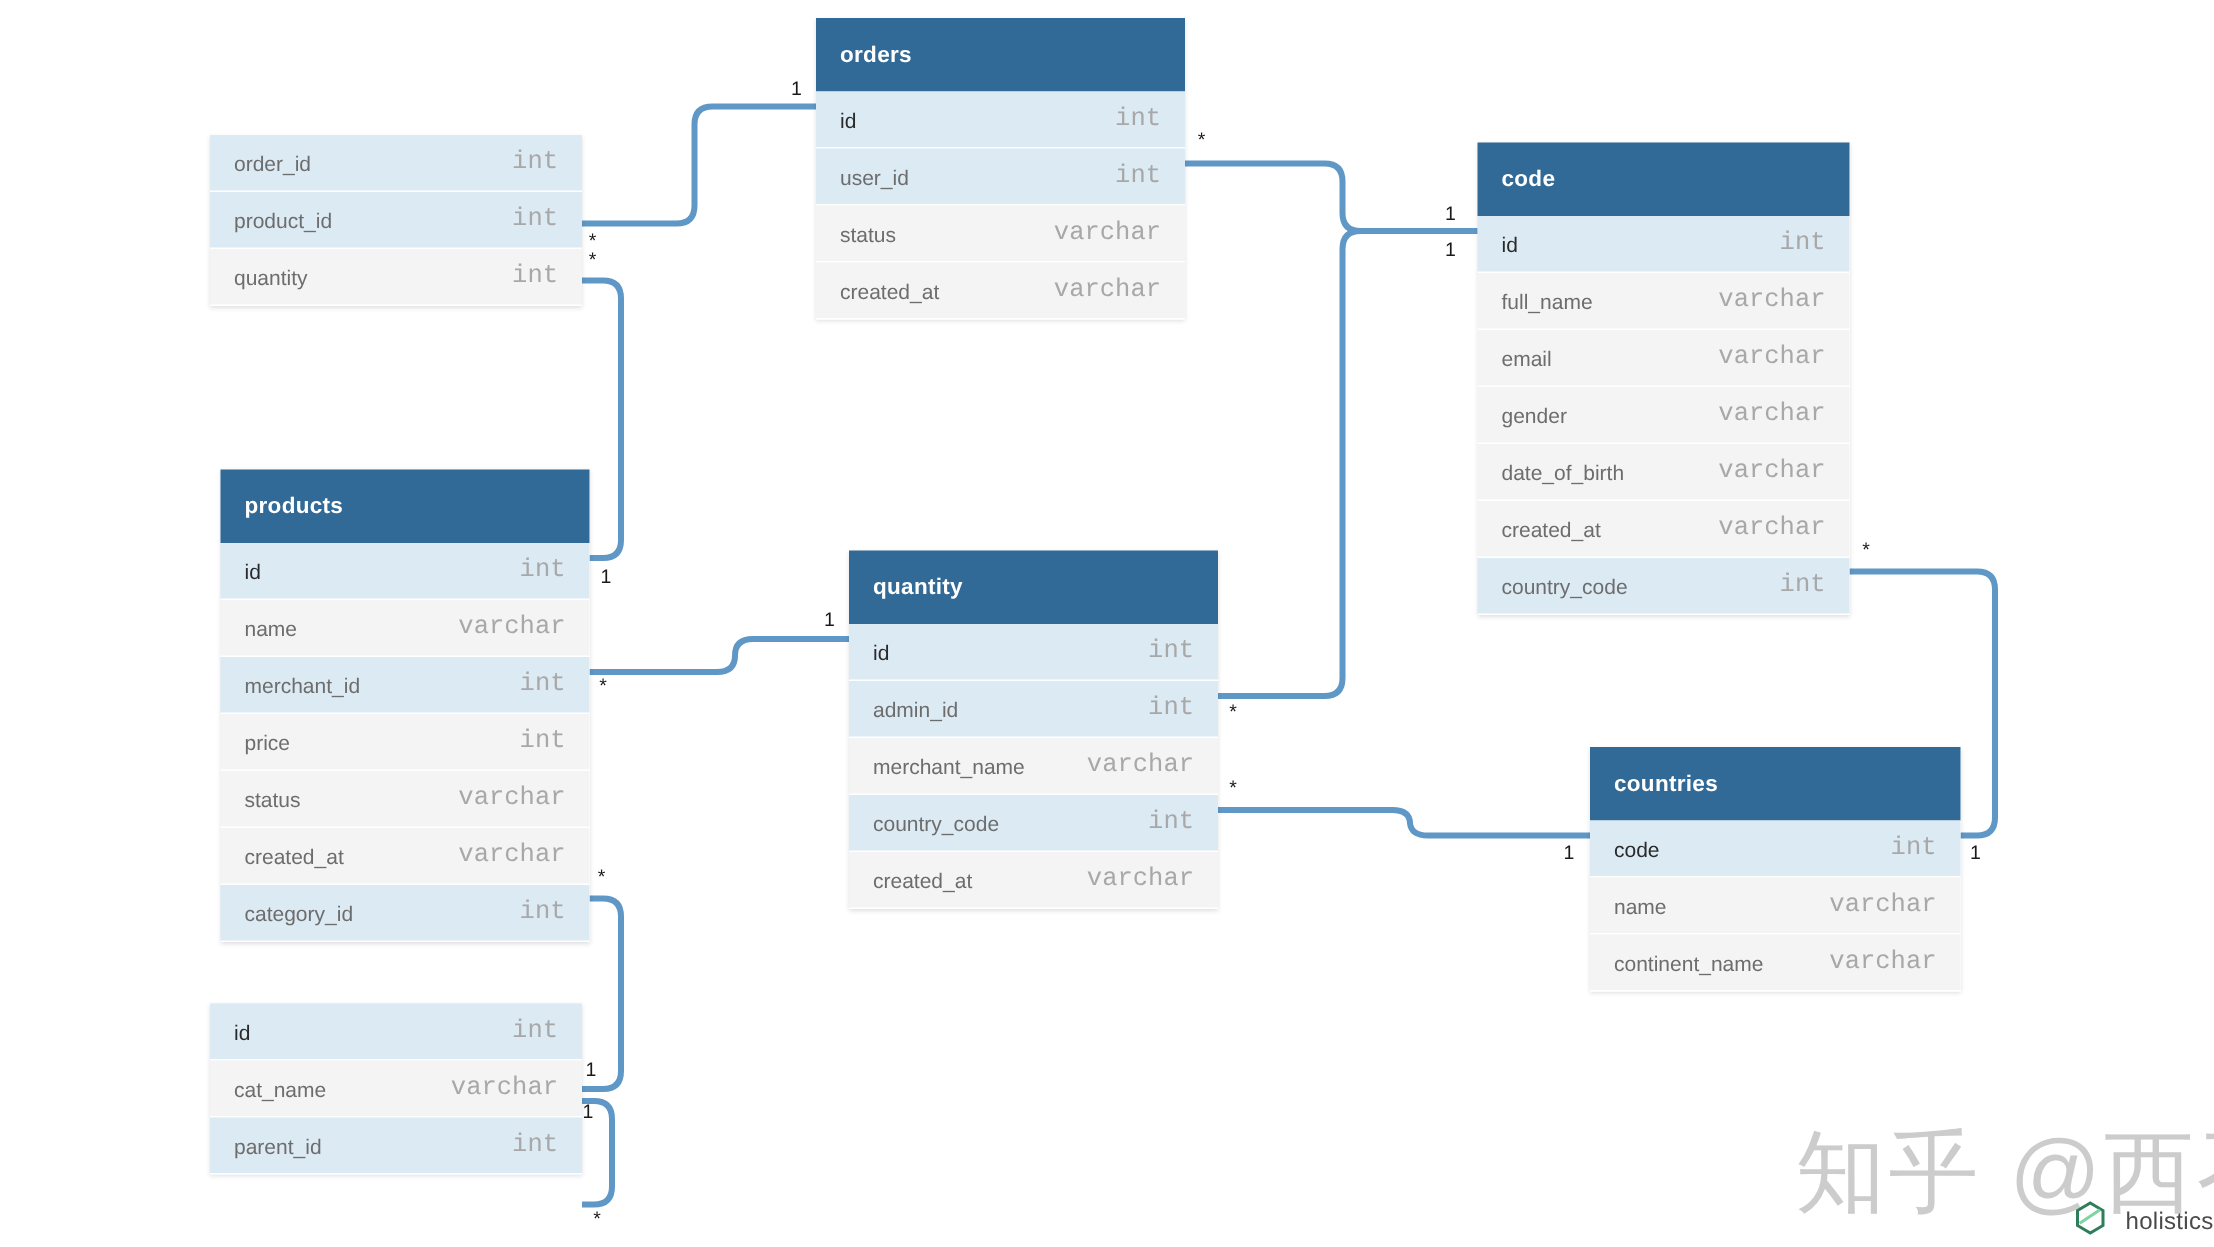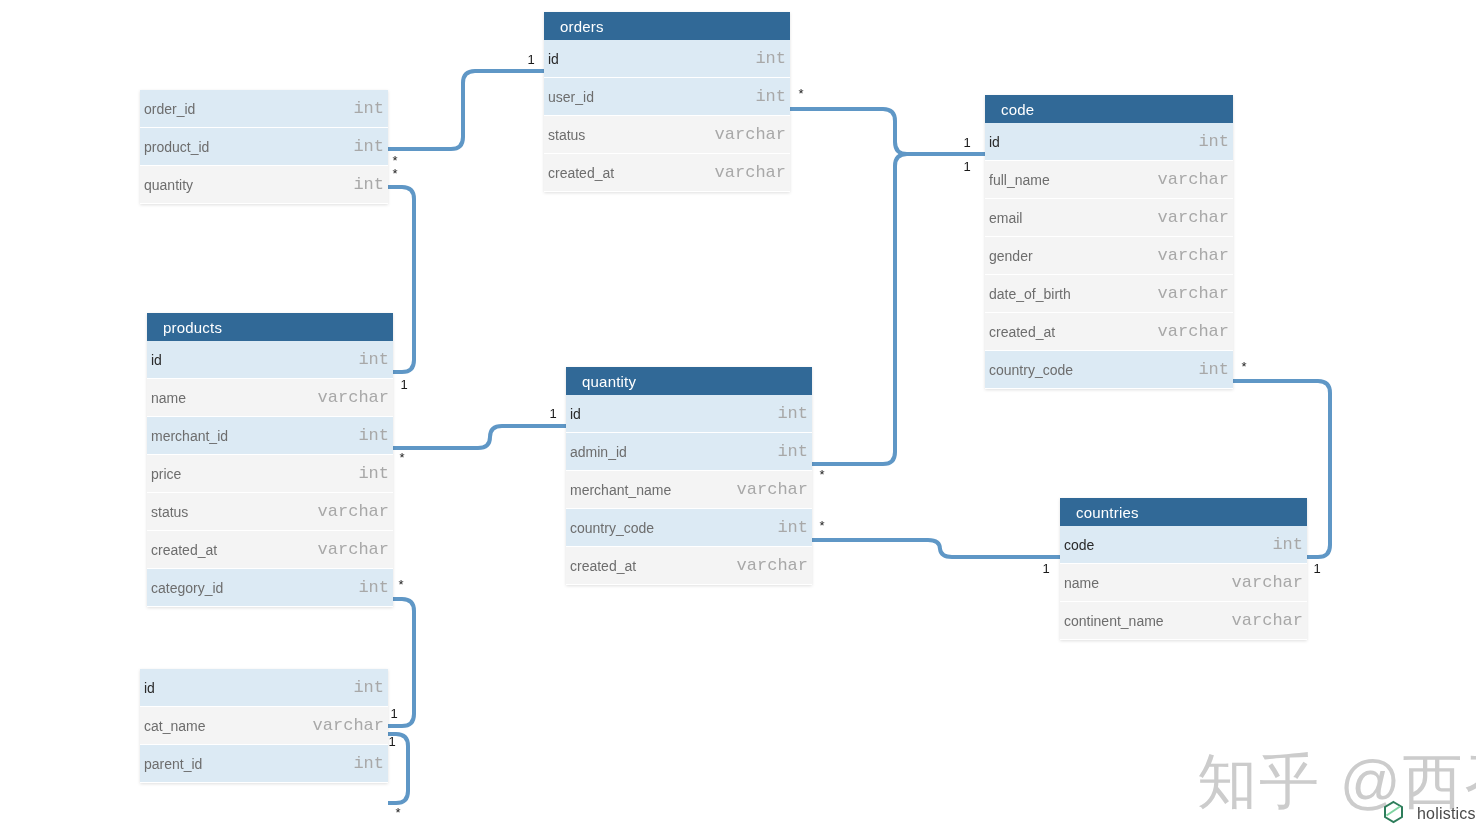--- a/index.html
+++ b/index.html
@@ -7,25 +7,25 @@
     --pktext:#2a2a2a; --fieldtext:#6d6d6d; --typetext:#a8a8a8;
     --connector:#5f97c6; --cardtext:#1a1a1a; --watermark:#cccccc;
     --logodark:#2e7d5b; --logolight:#7ed3a0; --logotext:#4a4a4a; --bg:#ffffff;
   }
   html,body{margin:0;padding:0;}
   body{background:var(--bg);font-family:"Liberation Sans",sans-serif;}
   #canvas{position:relative;width:1476px;height:831px;background:var(--bg);overflow:hidden;}
   #connector-layer{position:absolute;left:0;top:0;width:1476px;height:831px;}
   #connector-layer path{fill:none;stroke:var(--connector);stroke-width:4;stroke-linejoin:round;}
   .tbl{position:absolute;box-shadow:0 1px 3px rgba(0,0,0,0.13);}
-  .tbl-header{height:28px;background:var(--header);color:#fff;font-weight:normal;
+  .tbl-header{height:49px;background:var(--header);color:#fff;font-weight:bold;
     font-size:15px;display:flex;align-items:center;padding:0 16px;box-sizing:border-box;
     letter-spacing:.2px;cursor:move;}
   .row{height:37px;border-bottom:1px solid #fff;display:flex;justify-content:space-between;
-    align-items:center;padding:0 4px;box-sizing:content-box;background:var(--row);
+    align-items:center;padding:0 16px;box-sizing:content-box;background:var(--row);
     font-size:14px;color:var(--fieldtext);}
   .row.key{background:var(--keyrow);}
   .row.pk .fname{color:var(--pktext);}
   .ftype{color:var(--typetext);font-size:17px;font-family:Liberation Mono, monospace;}
   .card{position:absolute;transform:translate(-50%,-50%);font-size:13px;color:var(--cardtext);
     line-height:13px;font-family:"Liberation Sans",sans-serif;}
   #watermark{position:absolute;left:1197px;top:742px;font-size:60px;color:var(--watermark);
     letter-spacing:2px;white-space:nowrap;}
   #brand{position:absolute;left:1382px;top:800px;display:flex;align-items:center;gap:12px;}
   #brand .btext{font-size:16px;color:var(--logotext);letter-spacing:.2px;}

